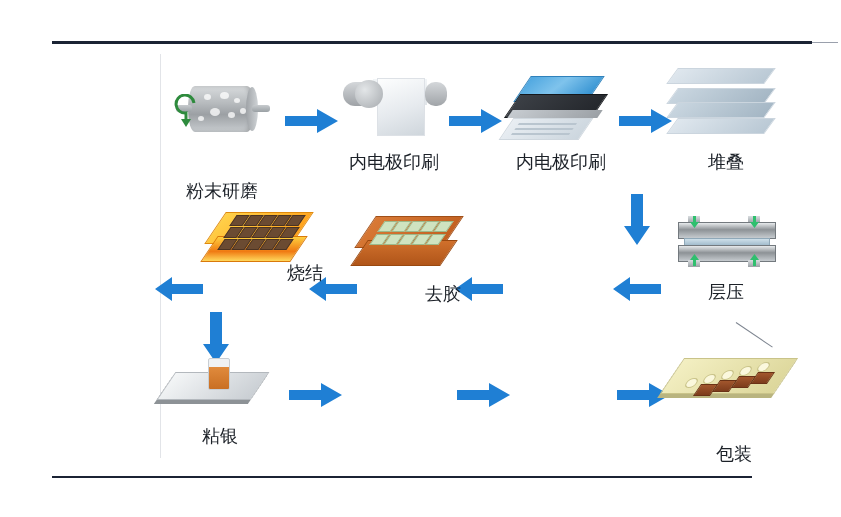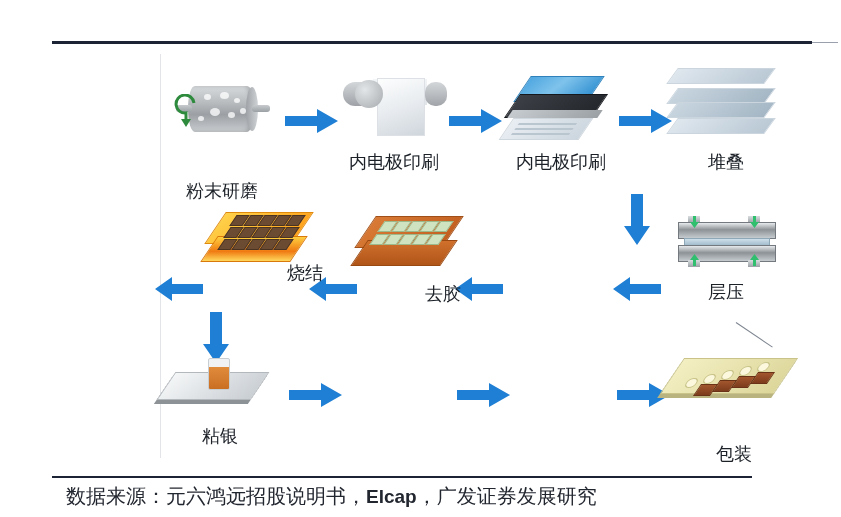--- a/index.html
+++ b/index.html
@@ -462,17 +462,14 @@
           <div class="pocket" style="left:44px;top:32px;"></div>
           <div class="pocket" style="left:25px;top:36px;"></div>
         </div>
       </div>
       <div class="label" style="top:94px;">包装</div>
     </div>
 
   </div>
 
   <div class="footer-rule"></div>
-  <div class="source">
-    <span>数据来源：元六鸿远招股说明书，</span><span class="latin">Elcap</span><span>，广发证券发展研究</span>
-  </div>
 
 </div>
 
 </body></html>

